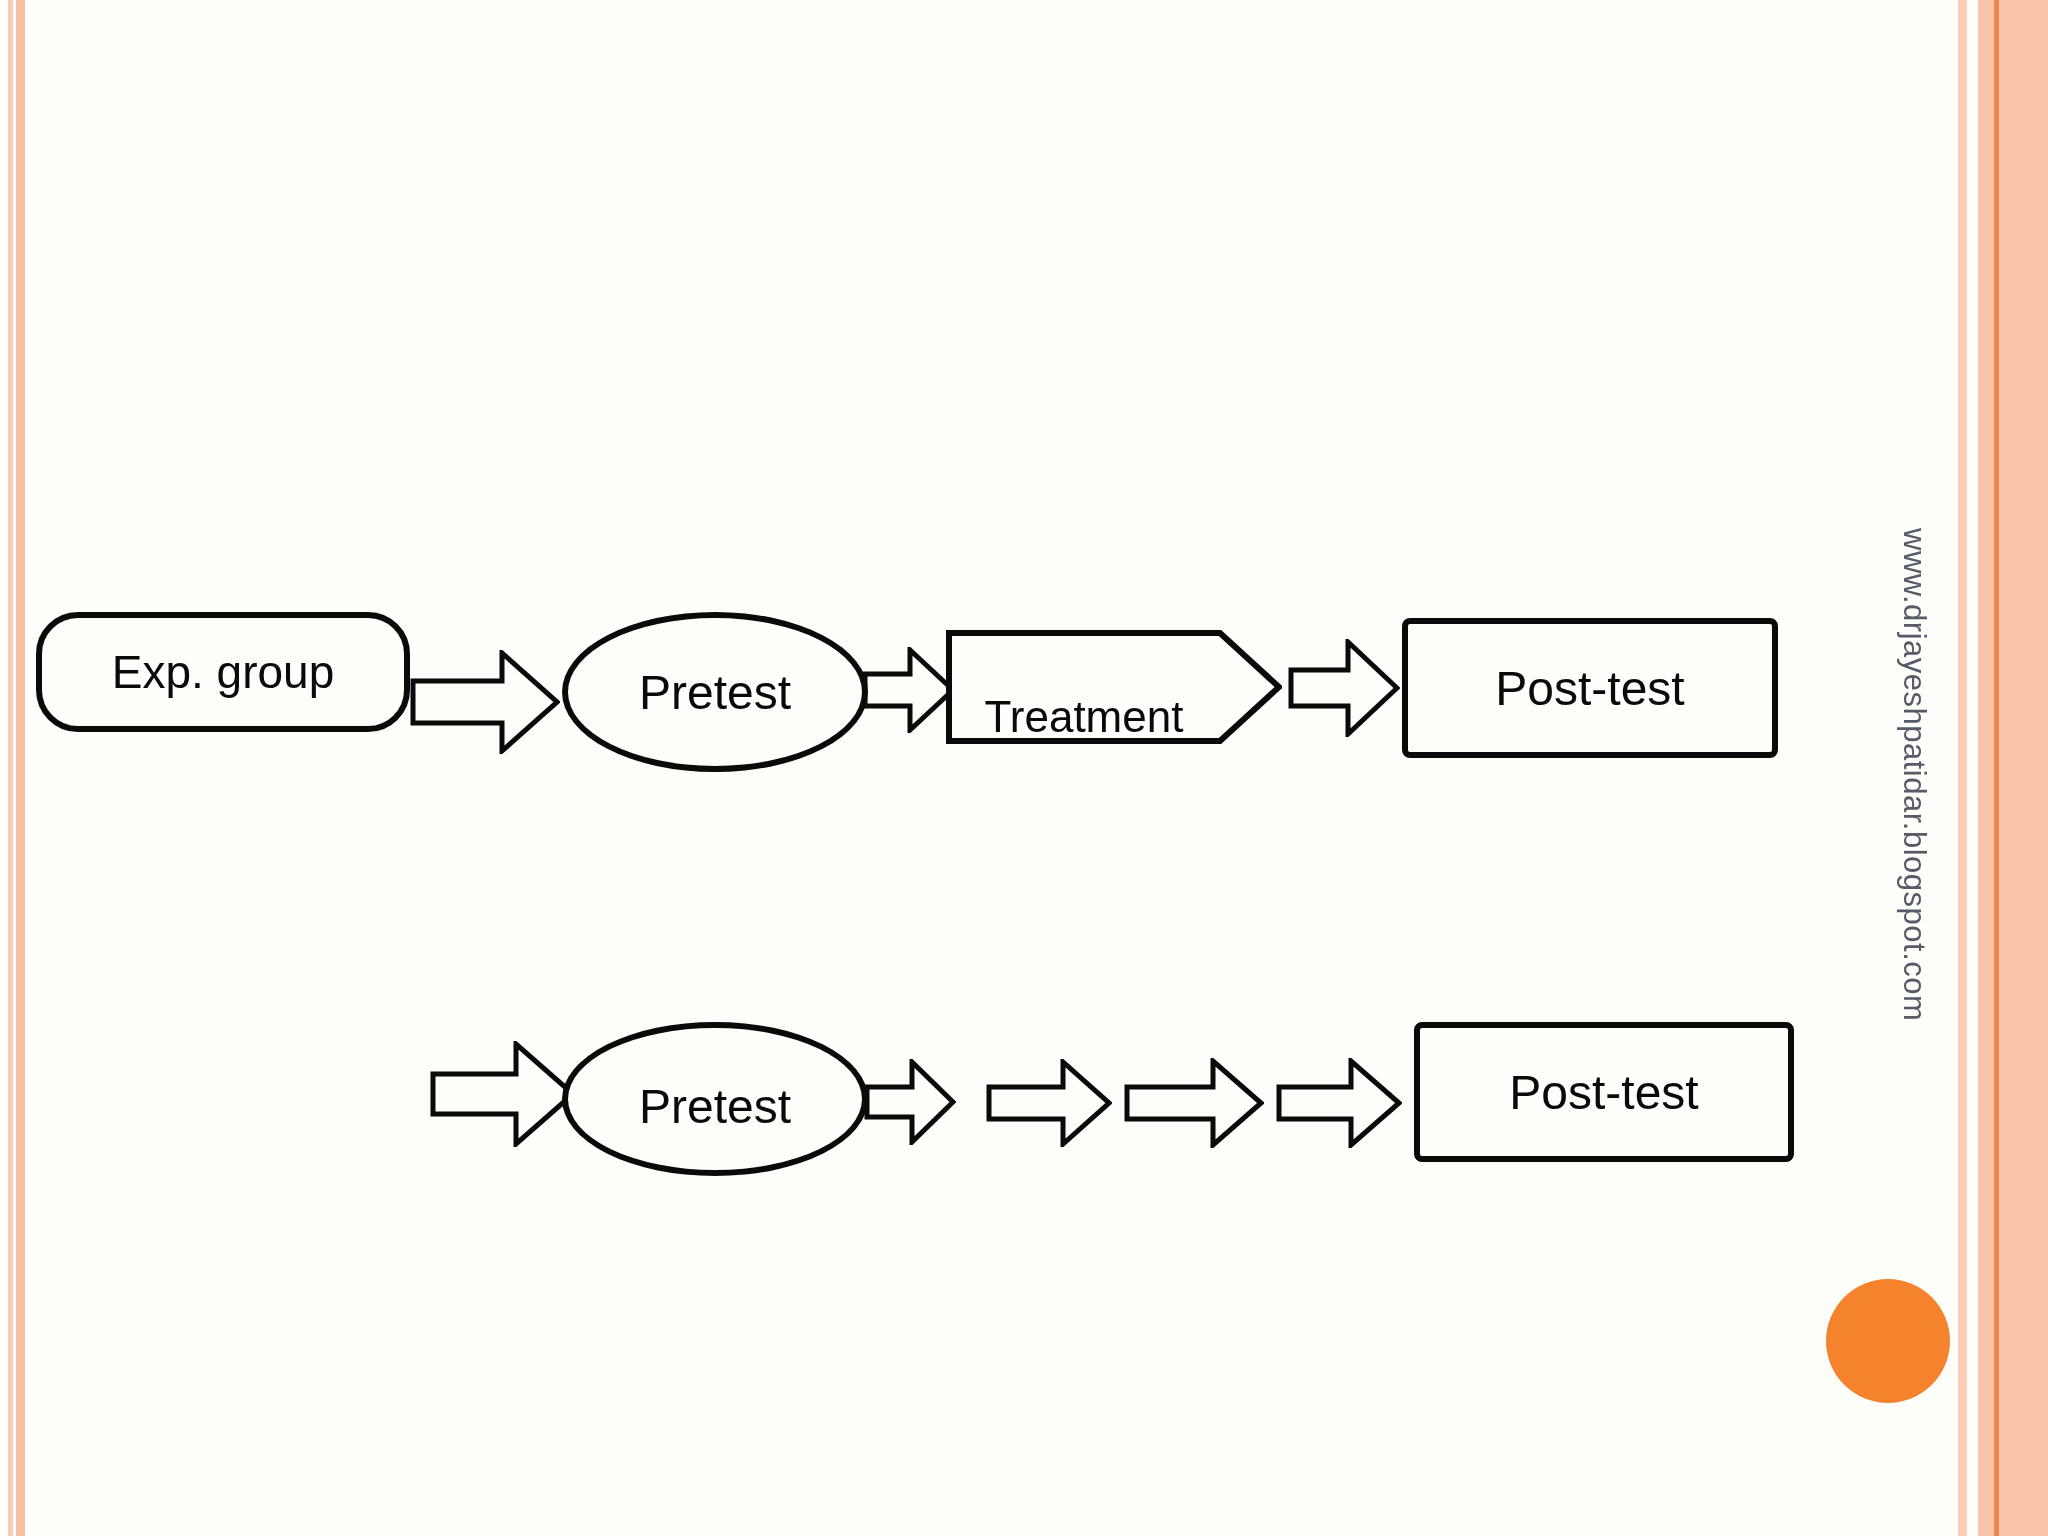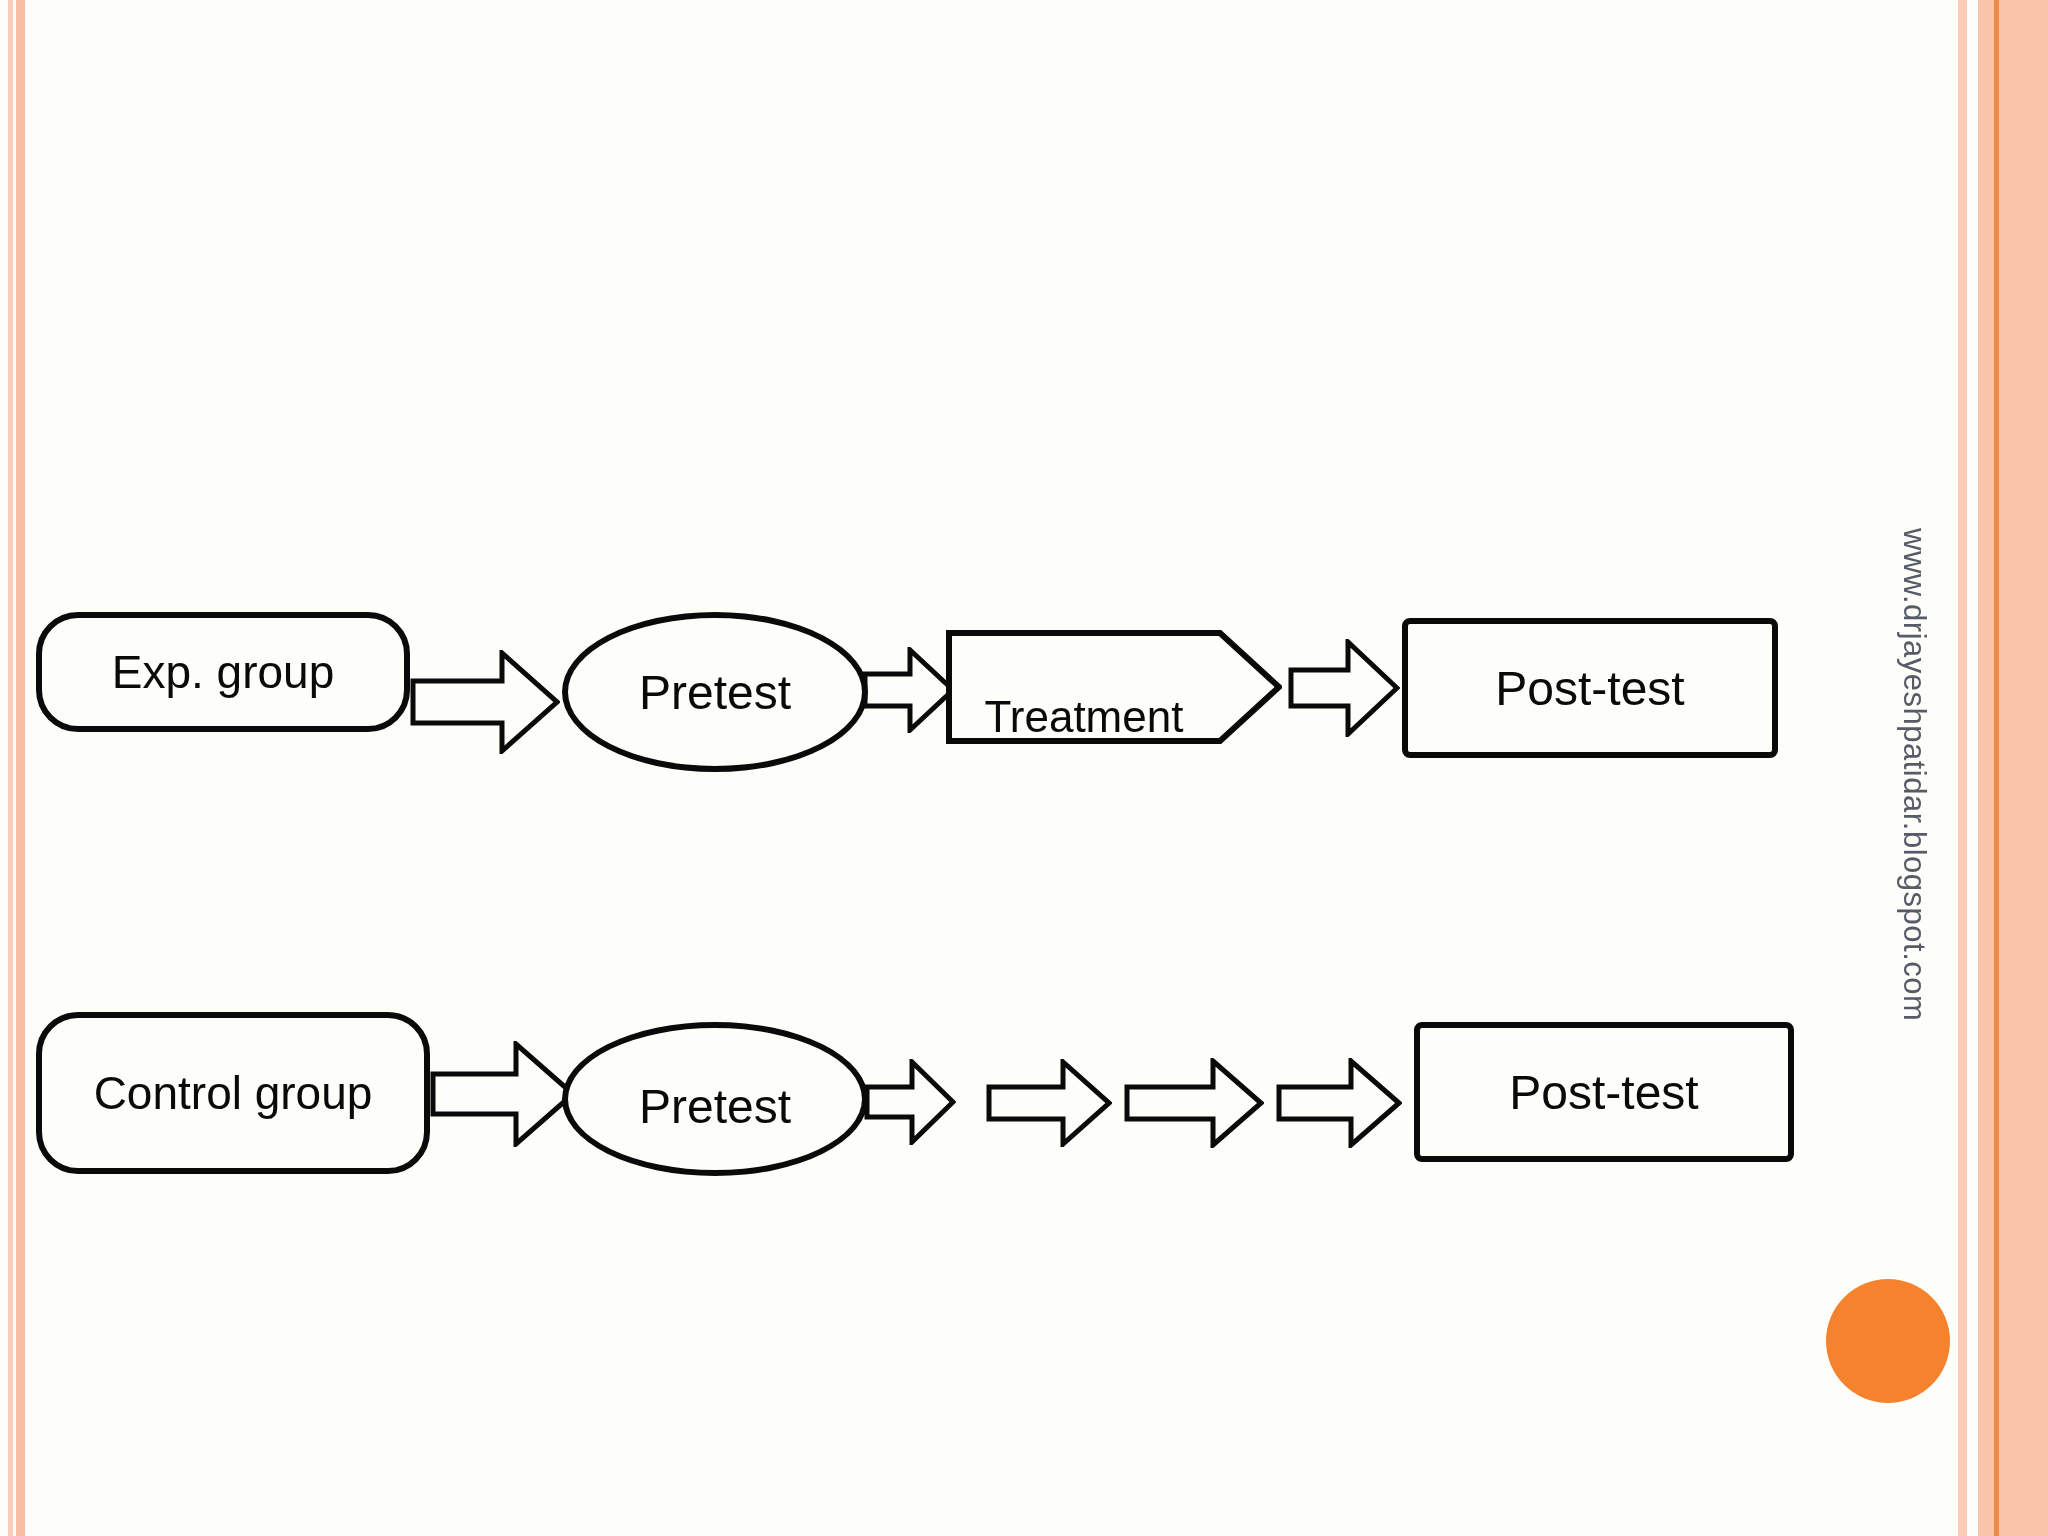--- a/index.html
+++ b/index.html
@@ -142,23 +142,20 @@
   <div class="treatment-label">Treatment</div>
 
   <svg class="svg-shape arr-r1-c" width="112" height="98" viewBox="0 0 112 98">
     <polygon class="arrow-poly" points="3,31 60,31 60,3 109,49 60,95 60,67 3,67"></polygon>
   </svg>
 
   <div class="shape-box rounded-sm box-post-1">
     <span class="lbl">Post-test</span>
   </div>
 
-  <div class="shape-box rounded box-control">
-    <span class="lbl">Control group</span>
-  </div>
 
   <svg class="svg-shape arr-r2-a" width="146" height="106" viewBox="0 0 146 106">
     <polygon class="arrow-poly" points="3,33 86,33 86,3 143,53 86,103 86,73 3,73"></polygon>
   </svg>
 
   <div class="shape-box ellipse ellipse-2">
     <span class="lbl">Pretest</span>
   </div>
 
   <svg class="svg-shape arr-r2-b" width="92" height="86" viewBox="0 0 92 86">

